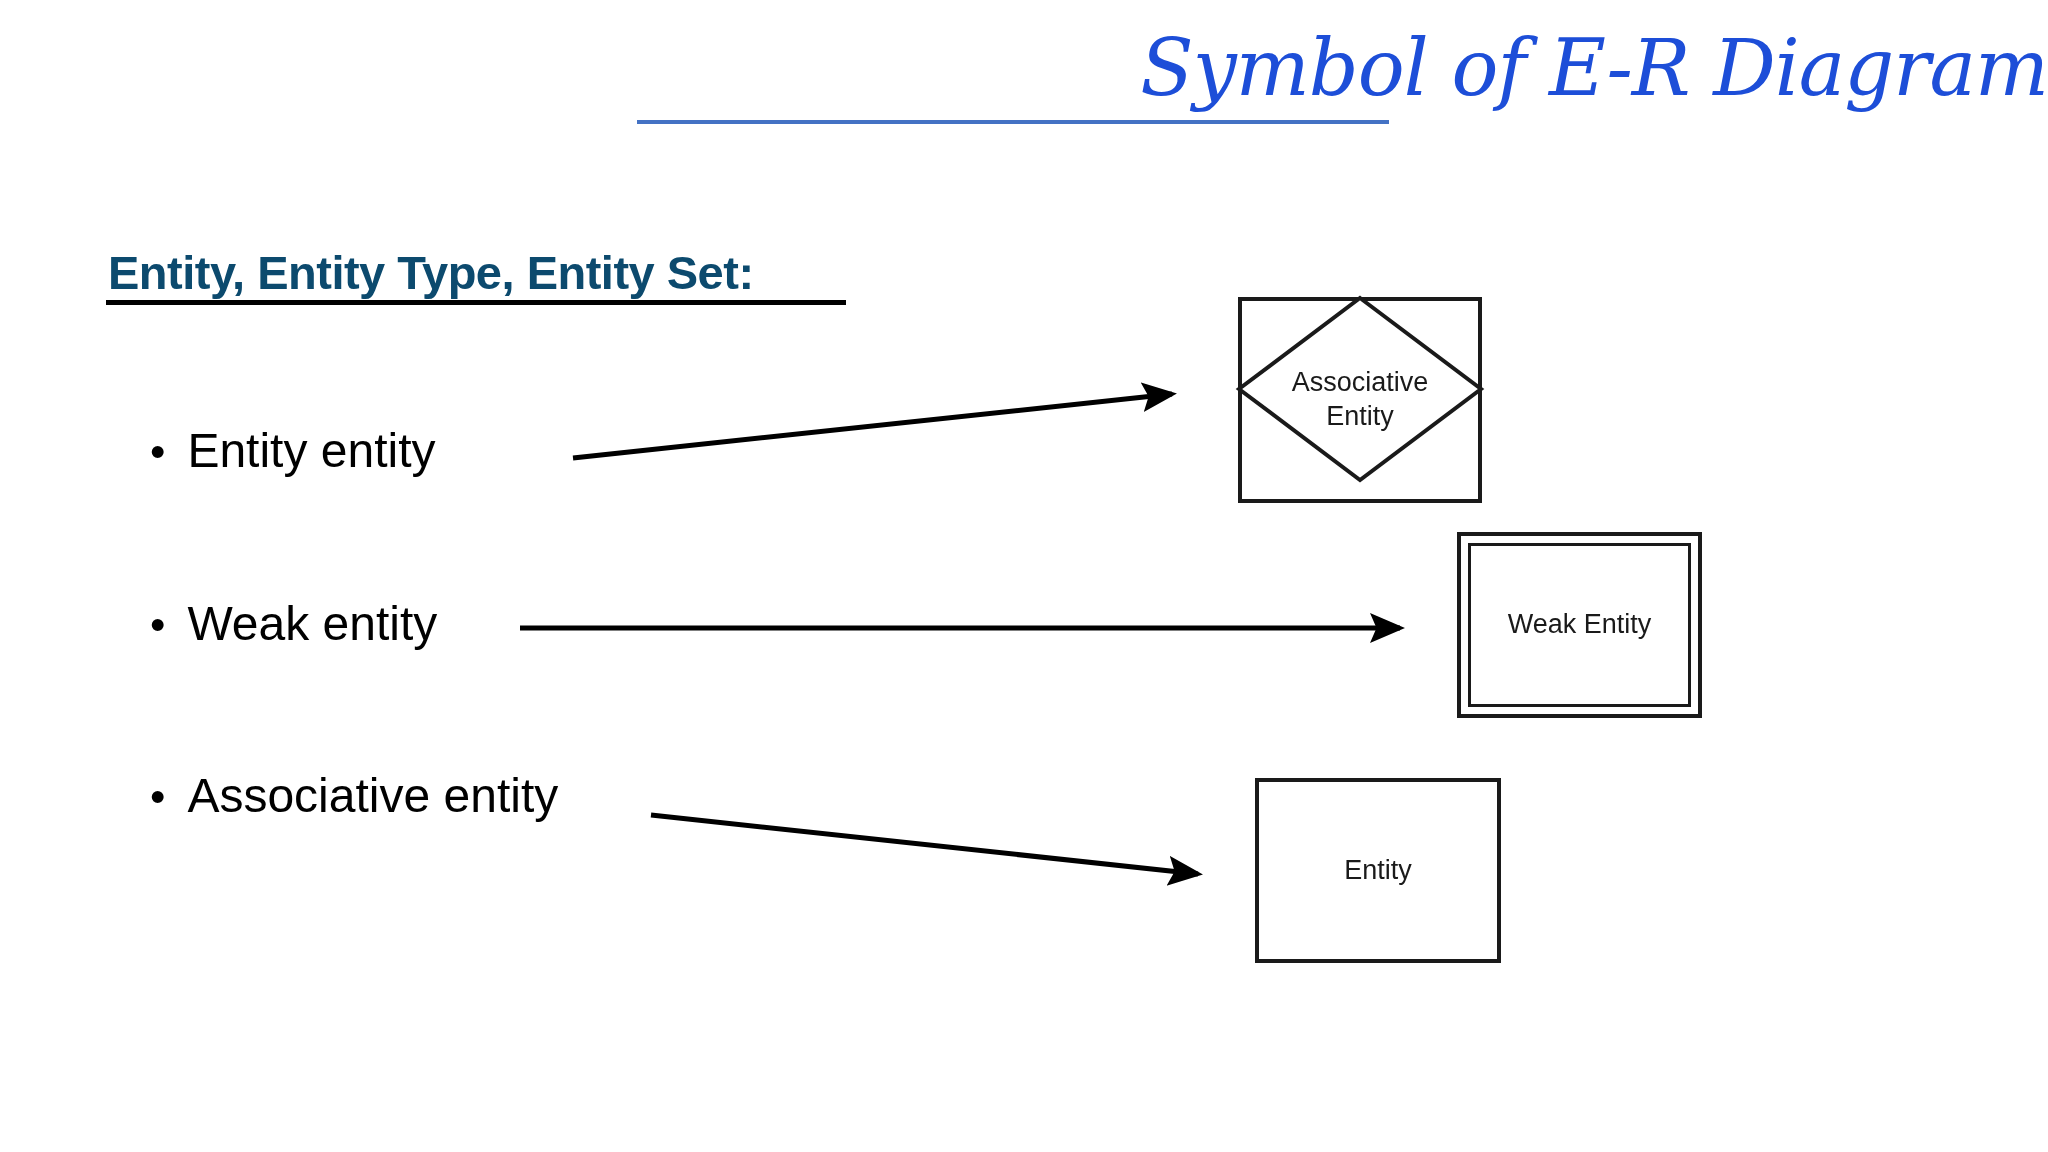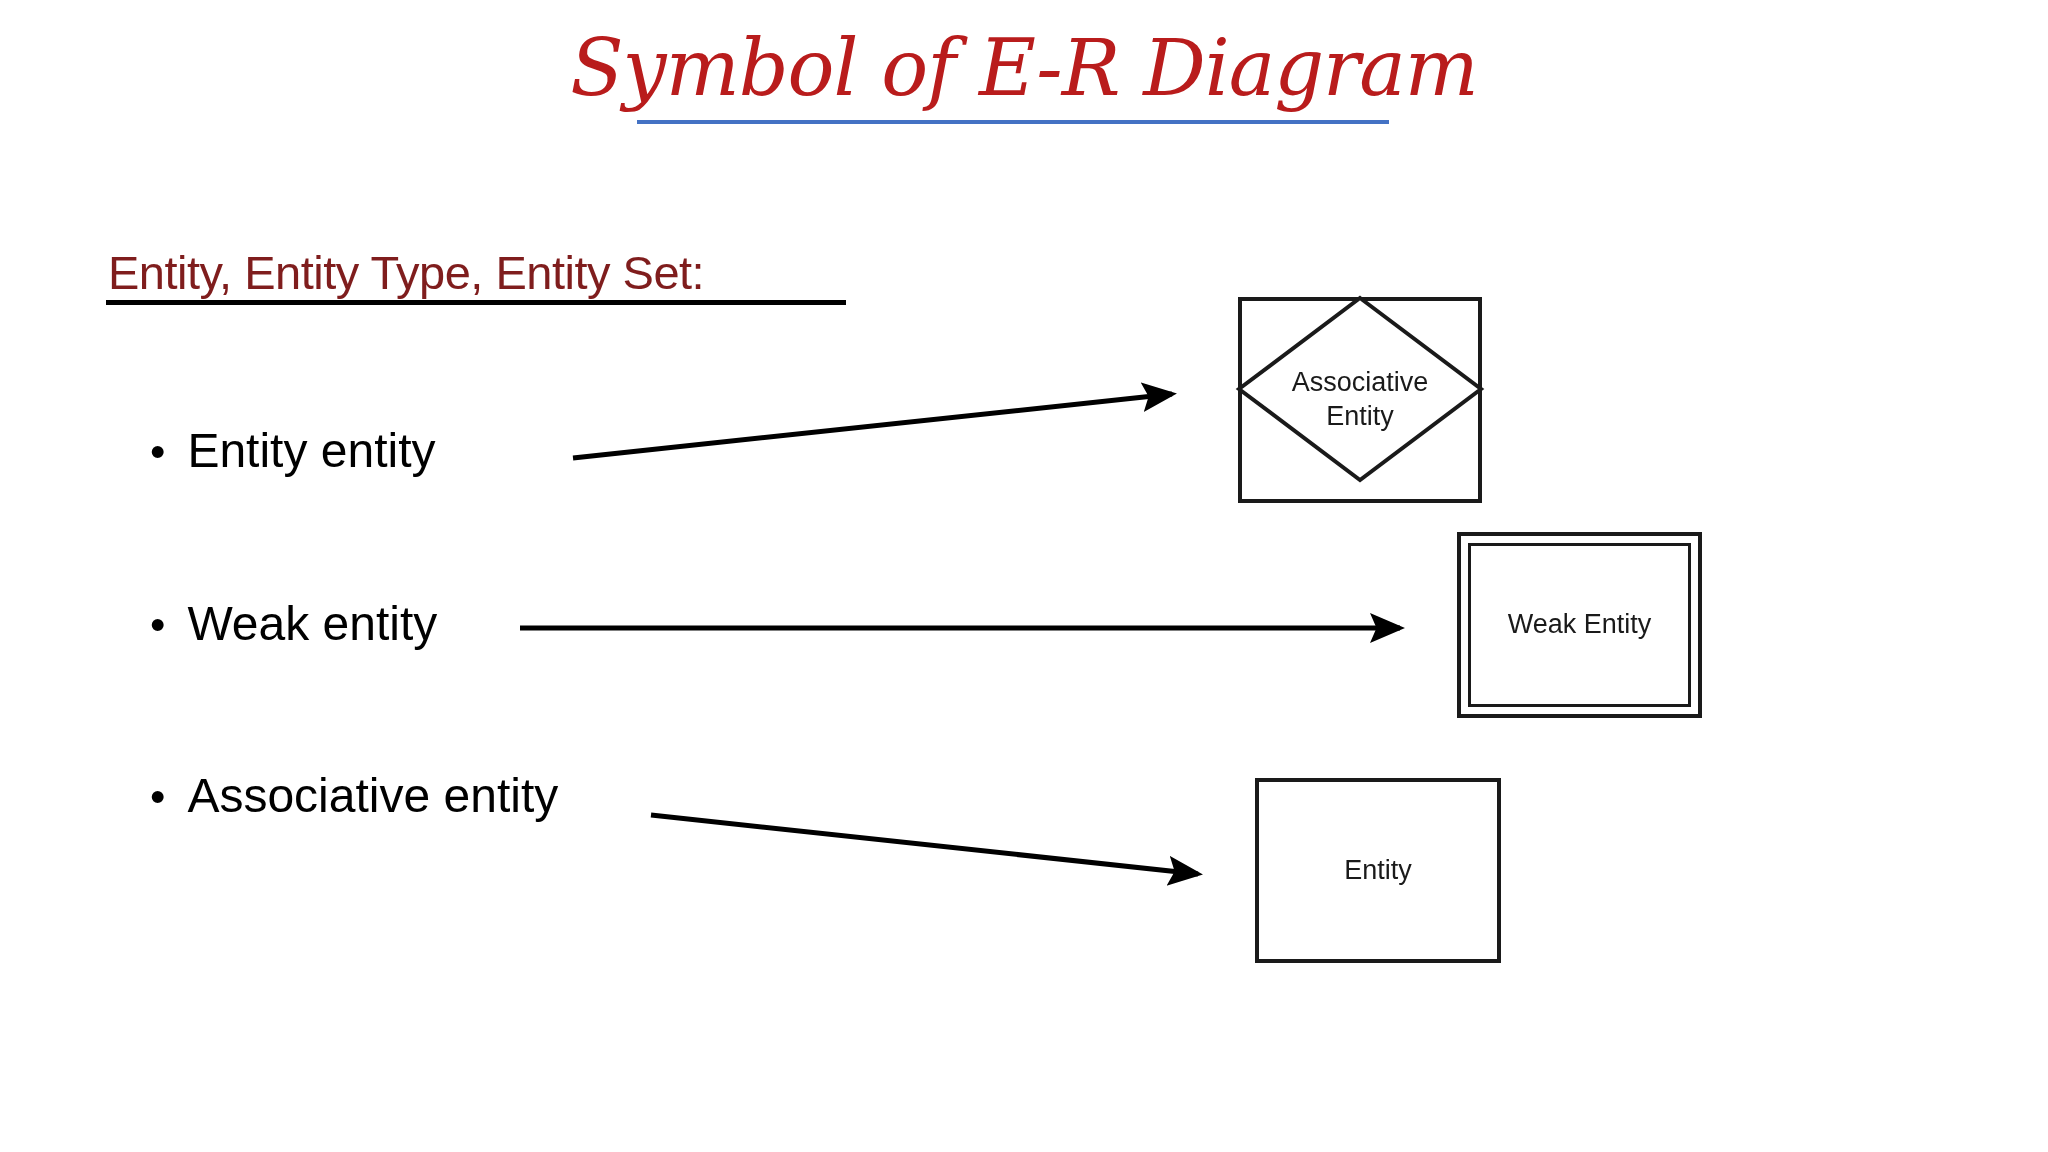--- a/index.html
+++ b/index.html
@@ -18,47 +18,47 @@
     background: #ffffff;
     overflow: hidden;
   }
 
   
   #slide-title {
     position: absolute;
     left: 0;
     top: 28px;
     width: 2048px;
-    text-align: center;
+    text-align: right;
     font-family: "DejaVu Serif", "Liberation Serif", serif;
     font-size: 78px;
     font-style: italic;
     font-weight: 400;
     letter-spacing: -1px;
-    color: #b91c1c;
+    color: #1d4ed8;
     line-height: 1.05;
     white-space: nowrap;
   }
   #title-underline {
     position: absolute;
     left: 637px;
     top: 120px;
     width: 752px;
     height: 4px;
     background: #4472C4;
   }
 
   
   #section-heading {
     position: absolute;
     left: 108px;
     top: 245px;
     font-size: 47px;
-    font-weight: normal;
-    color: #7f1d1d;
+    font-weight: bold;
+    color: #0c4a6e;
     letter-spacing: -0.5px;
     white-space: nowrap;
   }
   #heading-underline {
     position: absolute;
     left: 106px;
     top: 300px;
     width: 740px;
     height: 5px;
     background: #000000;

